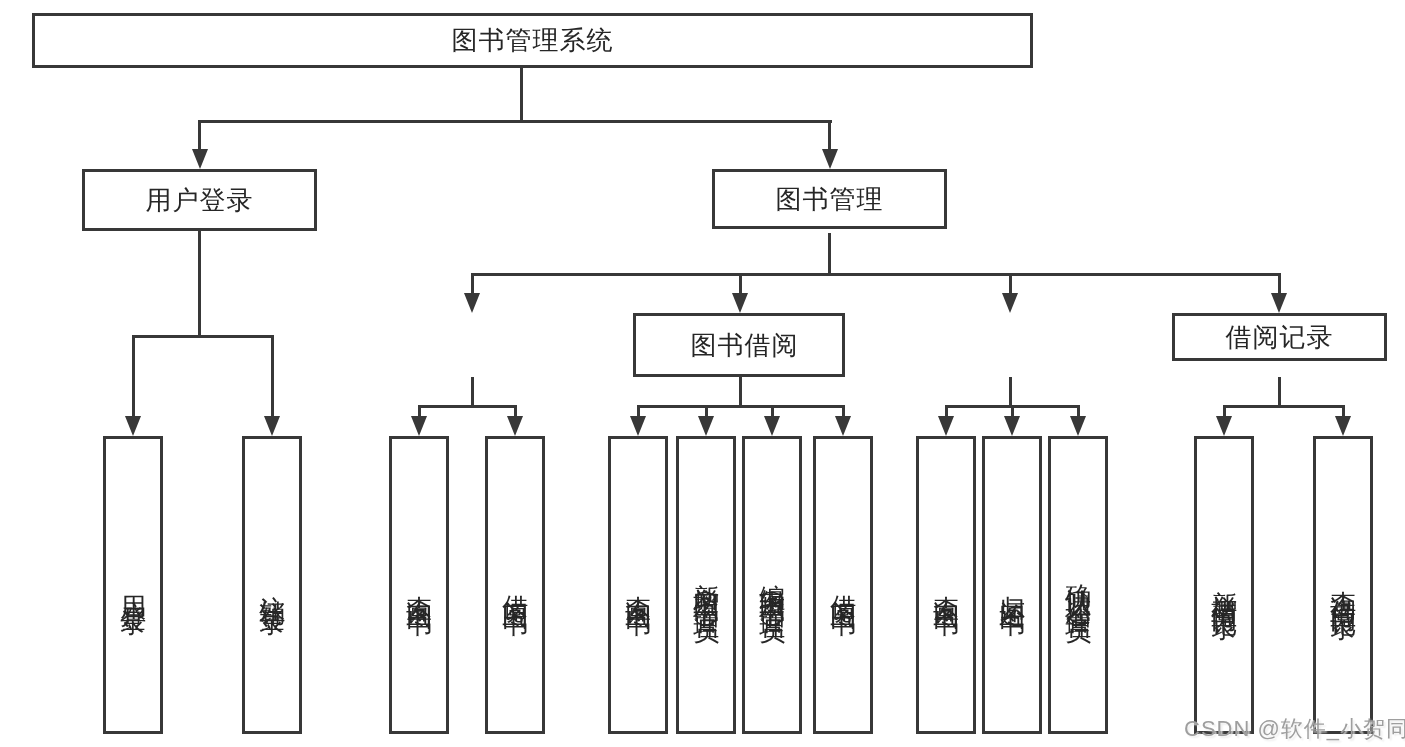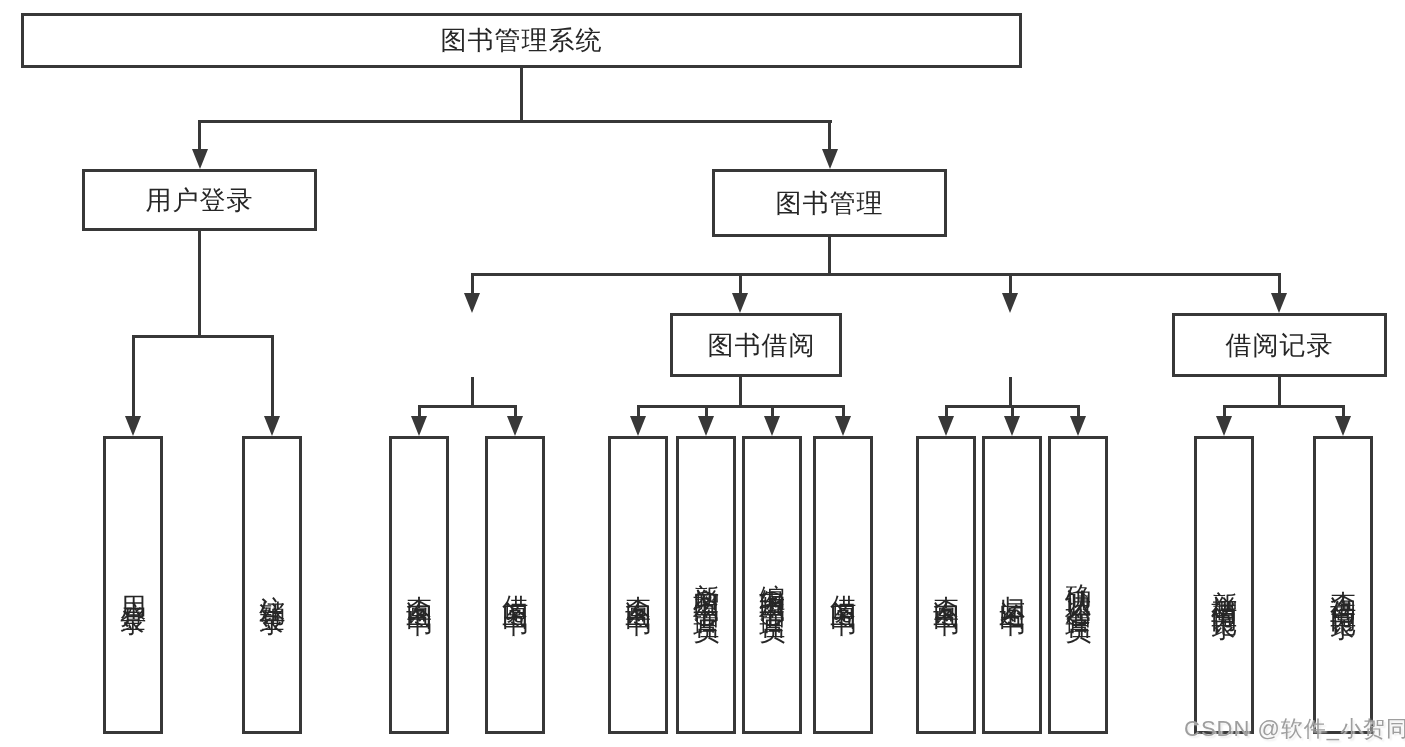--- a/index.html
+++ b/index.html
@@ -131,35 +131,35 @@
 
   <div>
     <div class="vline" style="left:1278px;top:377px;height:28px;"></div>
     <div class="hline" style="left:1223px;top:405px;width:122px;"></div>
     <div class="vline" style="left:1223px;top:405px;height:13px;"></div>
     <div class="arrowhead" style="left:1216px;top:416px;"></div>
     <div class="vline" style="left:1342px;top:405px;height:13px;"></div>
     <div class="arrowhead" style="left:1335px;top:416px;"></div>
   </div>
 
-  <div class="box" style="left:21px;top:13px;width:1001px;height:55px;">
+  <div class="box" style="left:32px;top:13px;width:1001px;height:55px;">
     <span>图书管理系统</span>
   </div>
 
   <div class="box" style="left:82px;top:169px;width:235px;height:62px;">
     <span>用户登录</span>
   </div>
-  <div class="box" style="left:712px;top:169px;width:235px;height:68px;">
+  <div class="box" style="left:712px;top:169px;width:235px;height:60px;">
     <span>图书管理</span>
   </div>
 
-  <div class="box" style="left:670px;top:313px;width:172px;height:64px;padding-left:11px;">
+  <div class="box" style="left:633px;top:313px;width:212px;height:64px;padding-left:11px;">
     <span>图书借阅</span>
   </div>
-  <div class="box" style="left:1172px;top:313px;width:215px;height:64px;">
+  <div class="box" style="left:1172px;top:313px;width:215px;height:48px;">
     <span>借阅记录</span>
   </div>
 
   <div class="box leaf" style="left:103px;">
     <span class="vtext">用户登录</span>
   </div>
   <div class="box leaf" style="left:242px;">
     <span class="vtext">注销登录</span>
   </div>
 

